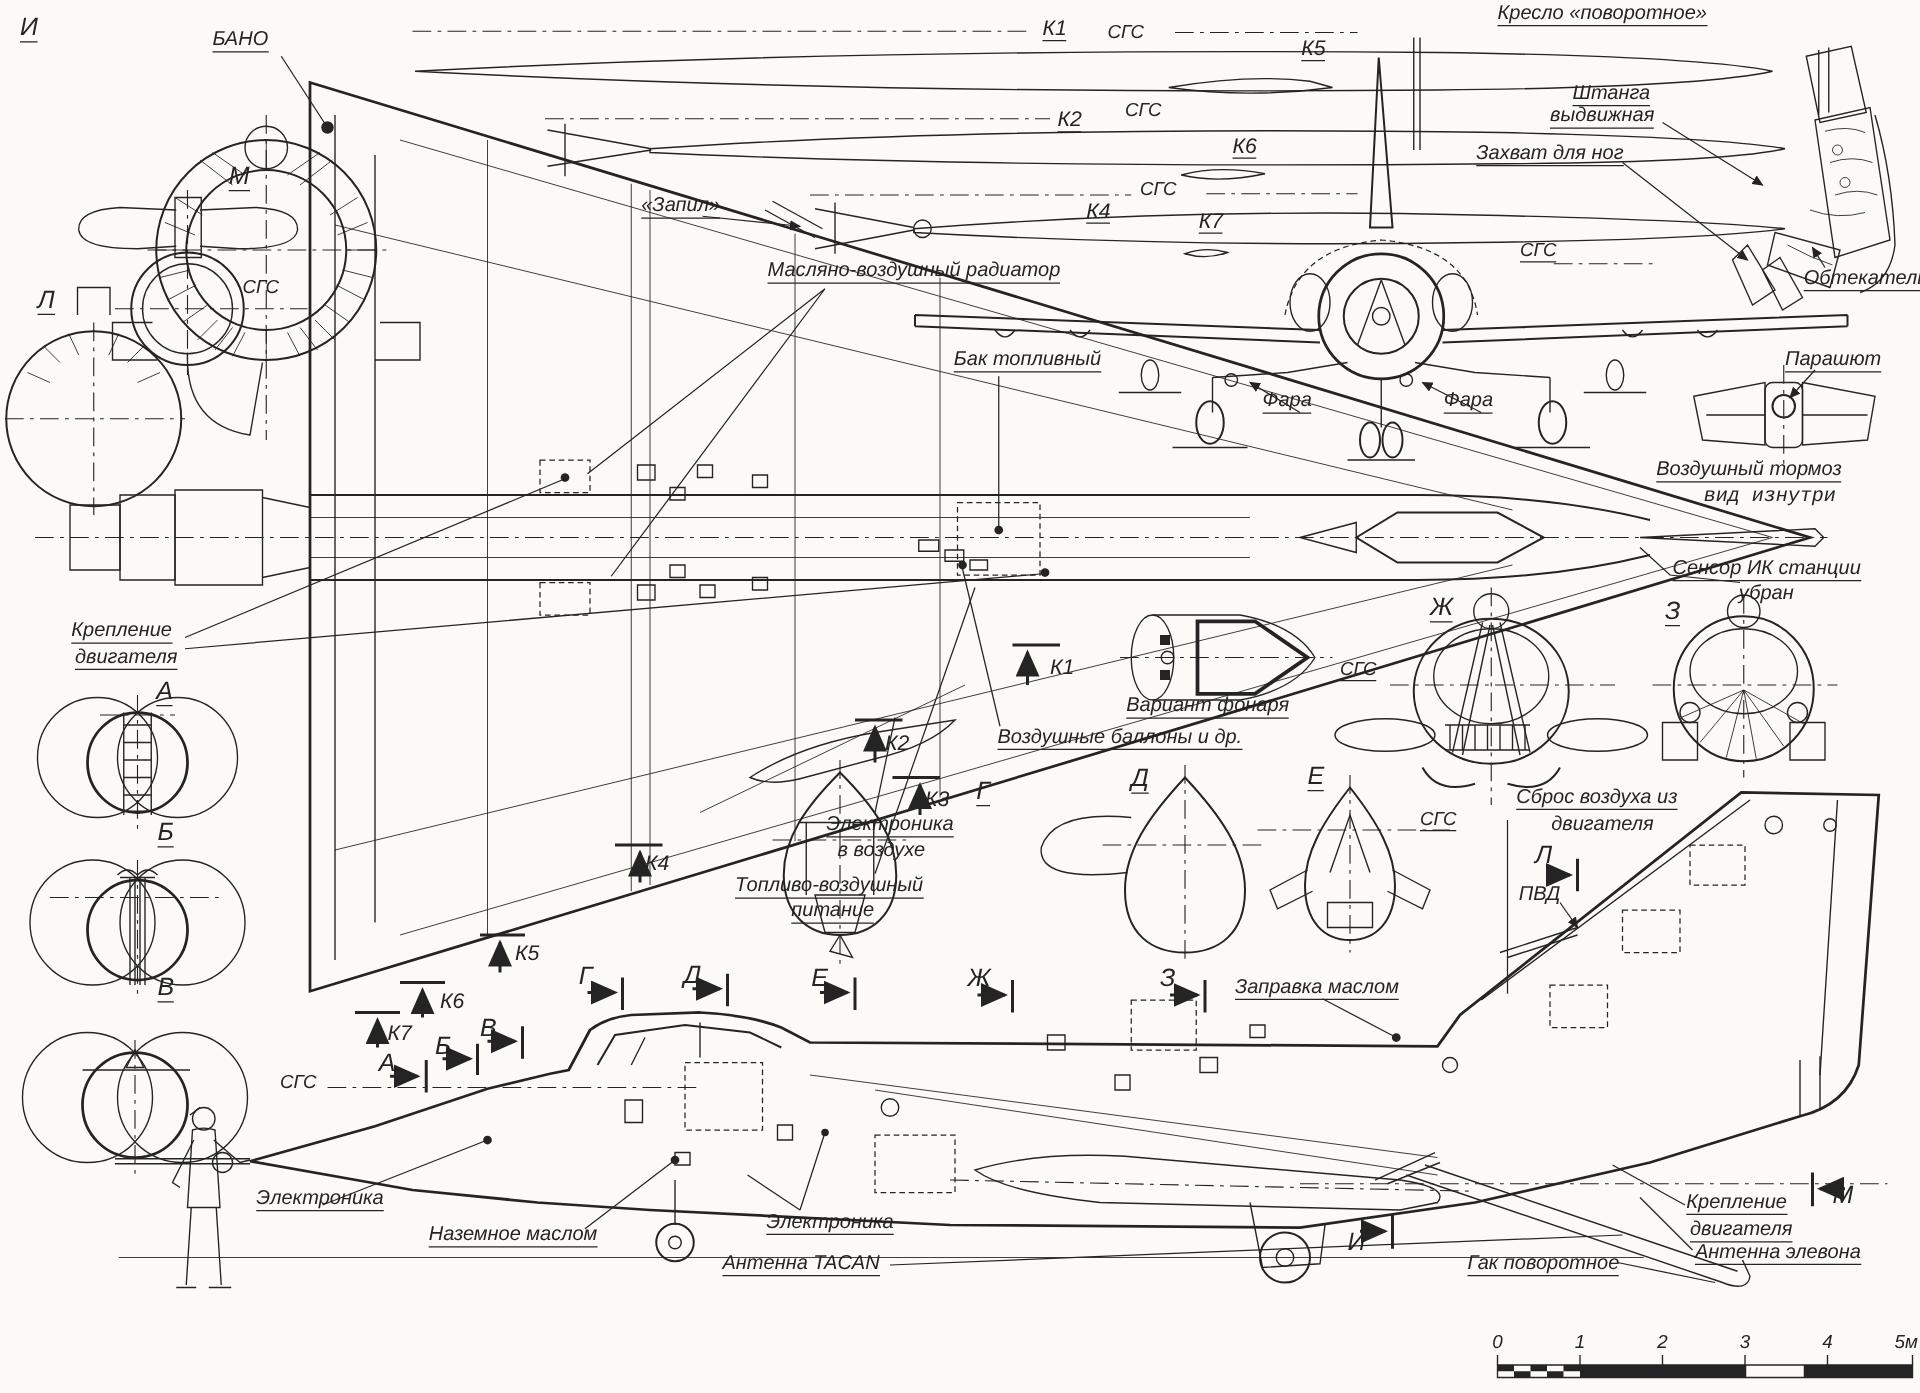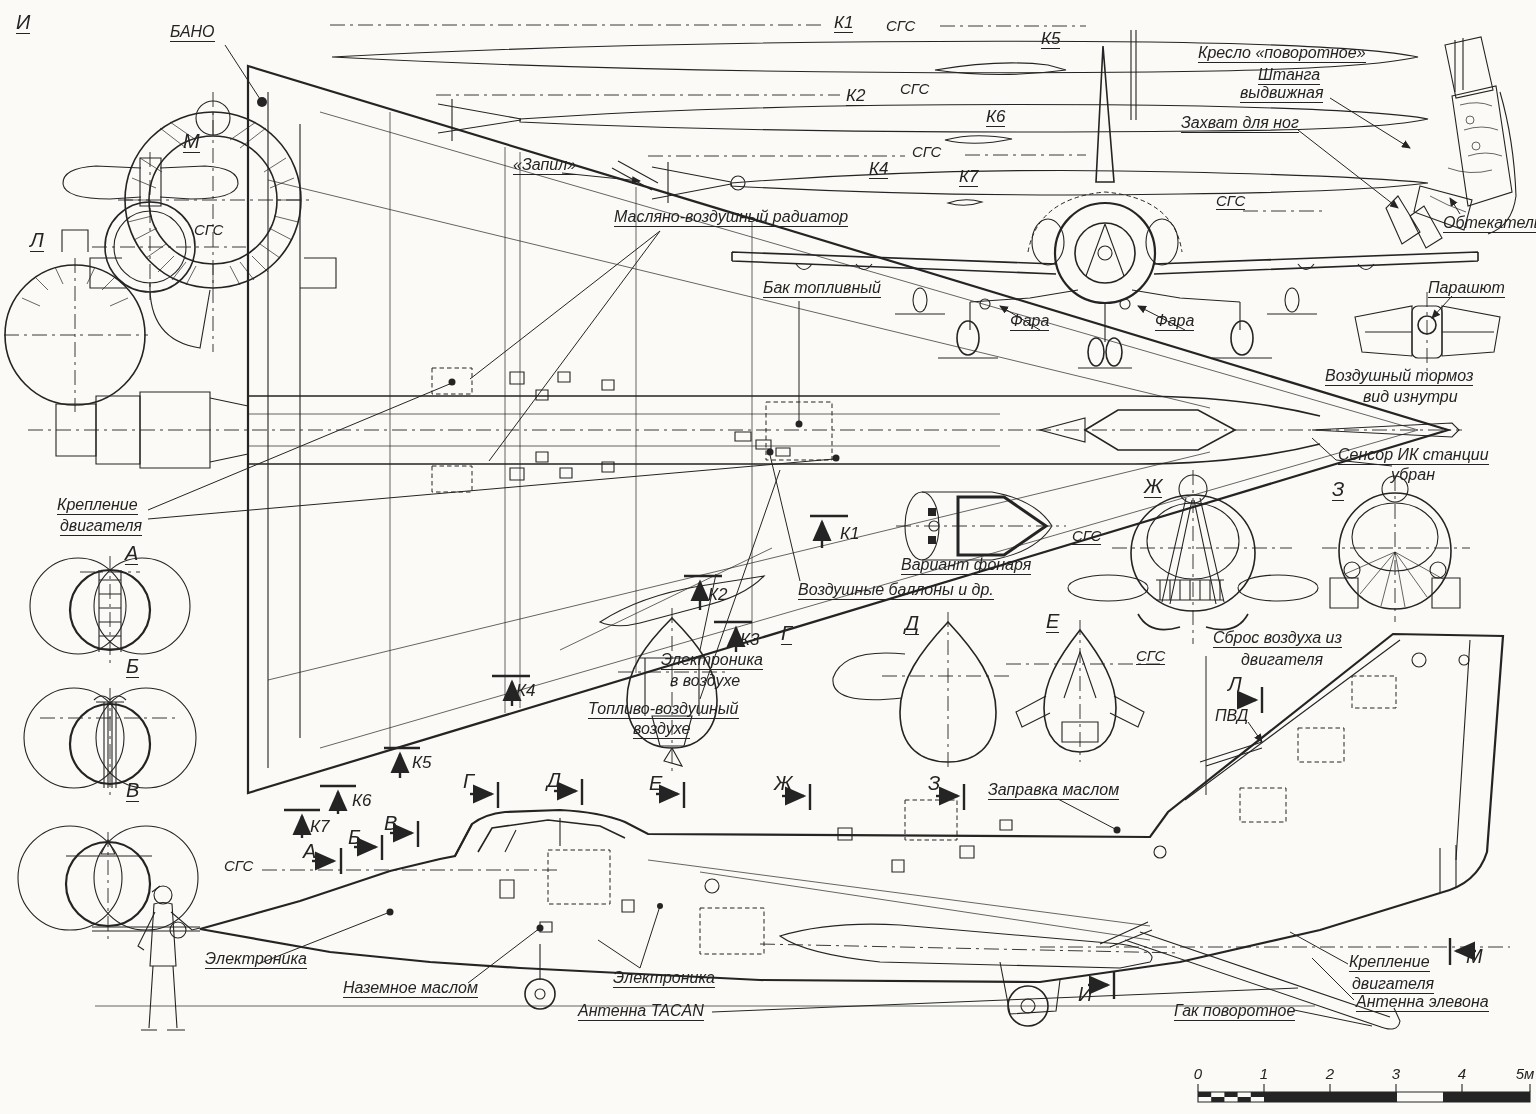--- a/index.html
+++ b/index.html
@@ -373,51 +373,51 @@
       <div class="lbl k u" style="left: 834px; top: 14px;">К1</div>
       <div class="lbl sgs" style="left: 886px; top: 18px;">СГС</div>
       <div class="lbl k u" style="left: 1041px; top: 30px;">К5</div>
       <div class="lbl k u" style="left: 846px; top: 87px;">К2</div>
       <div class="lbl sgs" style="left: 900px; top: 81px;">СГС</div>
       <div class="lbl k u" style="left: 986px; top: 108px;">К6</div>
       <div class="lbl cap u" style="left: 513px; top: 157px;">«Запил»</div>
       <div class="lbl sgs" style="left: 912px; top: 144px;">СГС</div>
       <div class="lbl k u" style="left: 869px; top: 160px;">К4</div>
       <div class="lbl k u" style="left: 959px; top: 168px;">К7</div>
-      <div class="lbl cap u" style="left: 1198px; top: 3px; margin-top: 42px;">Кресло «поворотное»</div>
+      <div class="lbl cap u" style="left: 1198px; top: 3px;">Кресло «поворотное»</div>
       <div class="lbl cap u" style="left: 1258px; top: 67px;">Штанга</div>
       <div class="lbl cap u" style="left: 1240px; top: 85px;">выдвижная</div>
       <div class="lbl cap u" style="left: 1181px; top: 115px;">Захват для ног</div>
       <div class="lbl sgs u" style="left: 1216px; top: 193px;">СГС</div>
       <div class="lbl cap u" style="left: 1421px; top: 215px; margin-left: 22px;">Обтекатель</div>
       <div class="lbl cap u" style="left: 614px; top: 209px;">Масляно-воздушный радиатор</div>
       <div class="lbl cap u" style="left: 763px; top: 280px;">Бак топливный</div>
       <div class="lbl cap u" style="left: 1010px; top: 313px;">Фара</div>
       <div class="lbl cap u" style="left: 1155px; top: 313px;">Фара</div>
       <div class="lbl cap u" style="left: 1428px; top: 280px;">Парашют</div>
       <div class="lbl cap u" style="left: 1325px; top: 368px;">Воздушный тормоз</div>
-      <div class="lbl cap" style="left: 1363px; top: 389px;">вид изнутри</div>
+      <div class="lbl cap" style="left: 1363px; top: 389px; font-family: Liberation Mono, monospace;">вид изнутри</div>
       <div class="lbl cap u" style="left: 1338px; top: 447px;">Сенсор ИК станции</div>
       <div class="lbl cap" style="left: 1391px; top: 467px;">убран</div>
       <div class="lbl sec u" style="left: 1144px; top: 476px;">Ж</div>
       <div class="lbl sec u" style="left: 1332px; top: 479px;">З</div>
       <div class="lbl sgs u" style="left: 1072px; top: 528px;">СГС</div>
       <div class="lbl k" style="left: 840px; top: 525px;">К1</div>
       <div class="lbl cap u" style="left: 901px; top: 557px;">Вариант фонаря</div>
       <div class="lbl cap u" style="left: 798px; top: 582px; font-style: italic;">Воздушные баллоны и др.</div>
       <div class="lbl k" style="left: 708px; top: 586px;">К2</div>
       <div class="lbl k" style="left: 740px; top: 631px;">К3</div>
       <div class="lbl sec u" style="left: 781px; top: 623px;">Г</div>
       <div class="lbl sec u" style="left: 905px; top: 613px;">Д</div>
       <div class="lbl sec u" style="left: 1046px; top: 611px;">Е</div>
       <div class="lbl sgs u" style="left: 1136px; top: 648px;">СГС</div>
       <div class="lbl cap u" style="left: 661px; top: 652px;">Электроника</div>
       <div class="lbl cap" style="left: 670px; top: 673px; text-align: center;">в воздухе</div>
       <div class="lbl cap u" style="left: 588px; top: 701px;">Топливо-воздушный</div>
-      <div class="lbl cap u" style="left: 633px; top: 721px;">воздухе</div>
+      <div class="lbl cap u" style="left: 633px; top: 721px;">питание</div>
       <div class="lbl cap u" style="left: 1213px; top: 630px;">Сброс воздуха из</div>
       <div class="lbl cap" style="left: 1241px; top: 652px;">двигателя</div>
       <div class="lbl sec" style="left: 1228px; top: 674px;">Л</div>
       <div class="lbl cap" style="left: 1215px; top: 708px;">ПВД</div>
       <div class="lbl cap u" style="left: 57px; top: 497px;">Крепление</div>
       <div class="lbl cap u" style="left: 60px; top: 518px;">двигателя</div>
       <div class="lbl sec u" style="left: 125px; top: 543px;">А</div>
       <div class="lbl sec u" style="left: 126px; top: 656px;">Б</div>
       <div class="lbl sec u" style="left: 126px; top: 780px;">В</div>
       <div class="lbl k" style="left: 516px; top: 682px;">К4</div>

